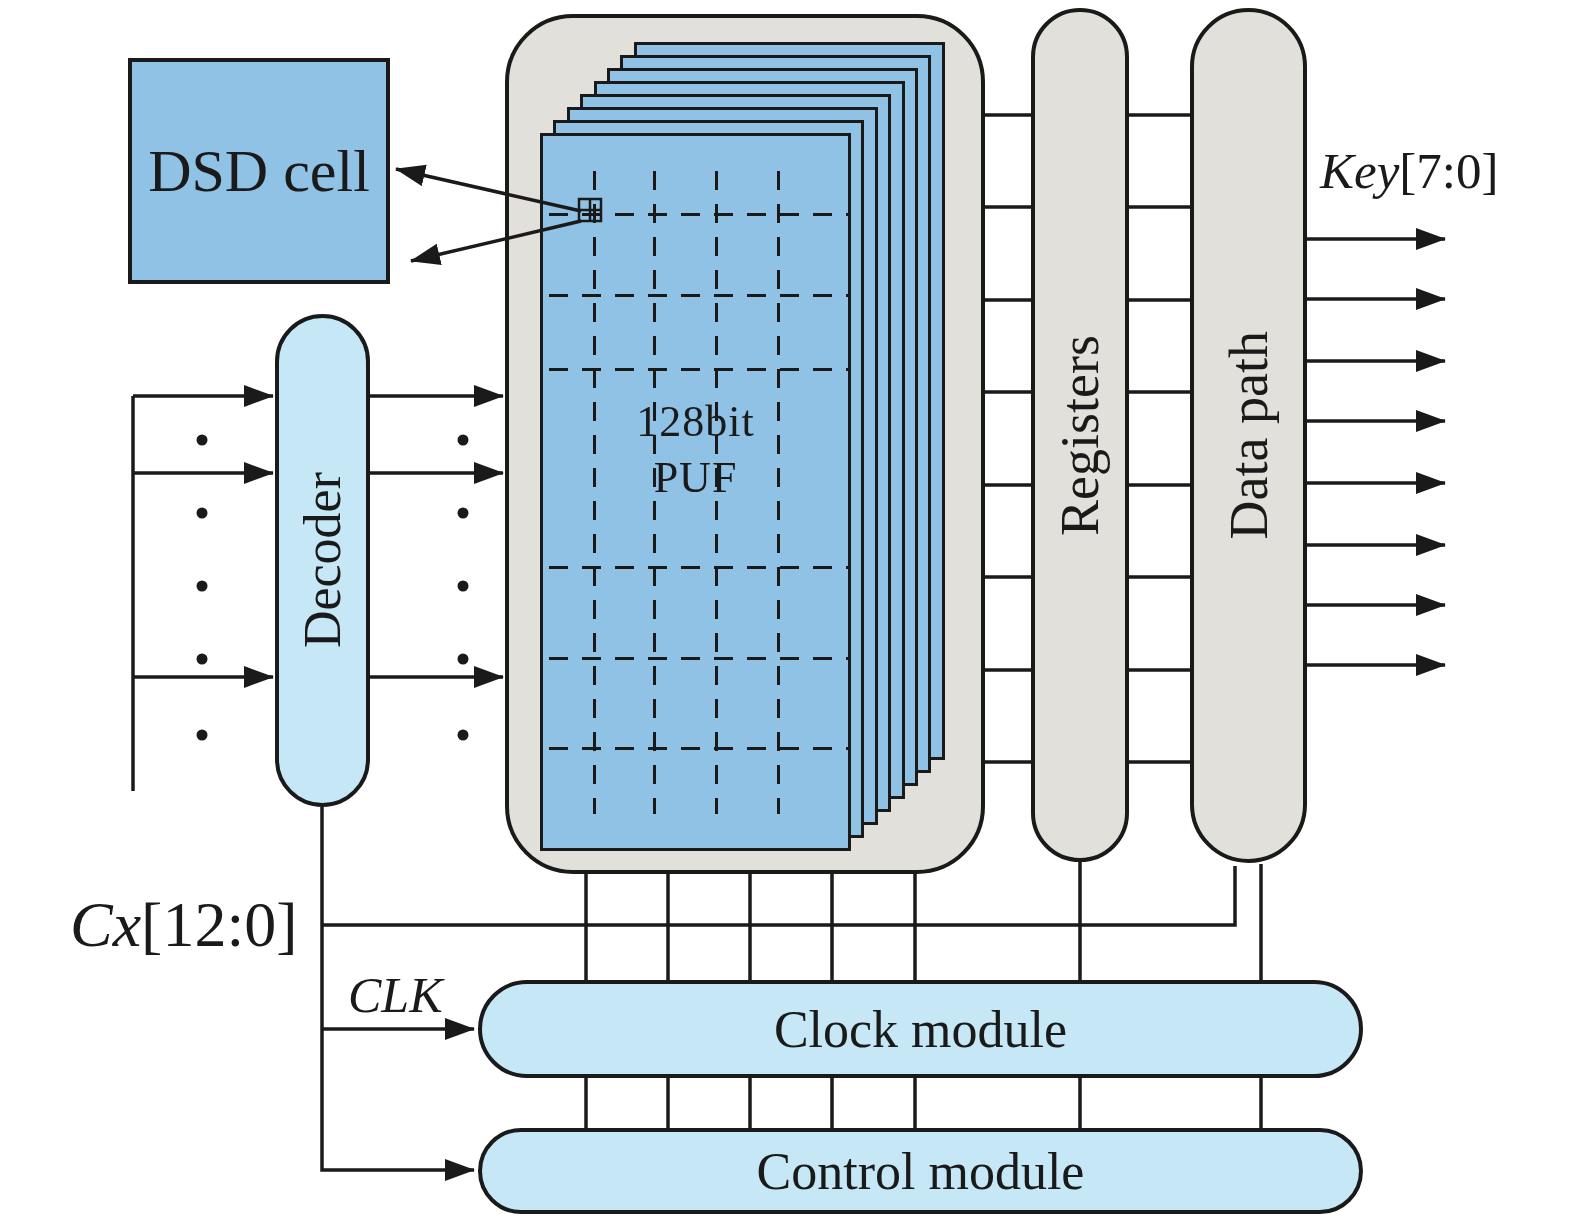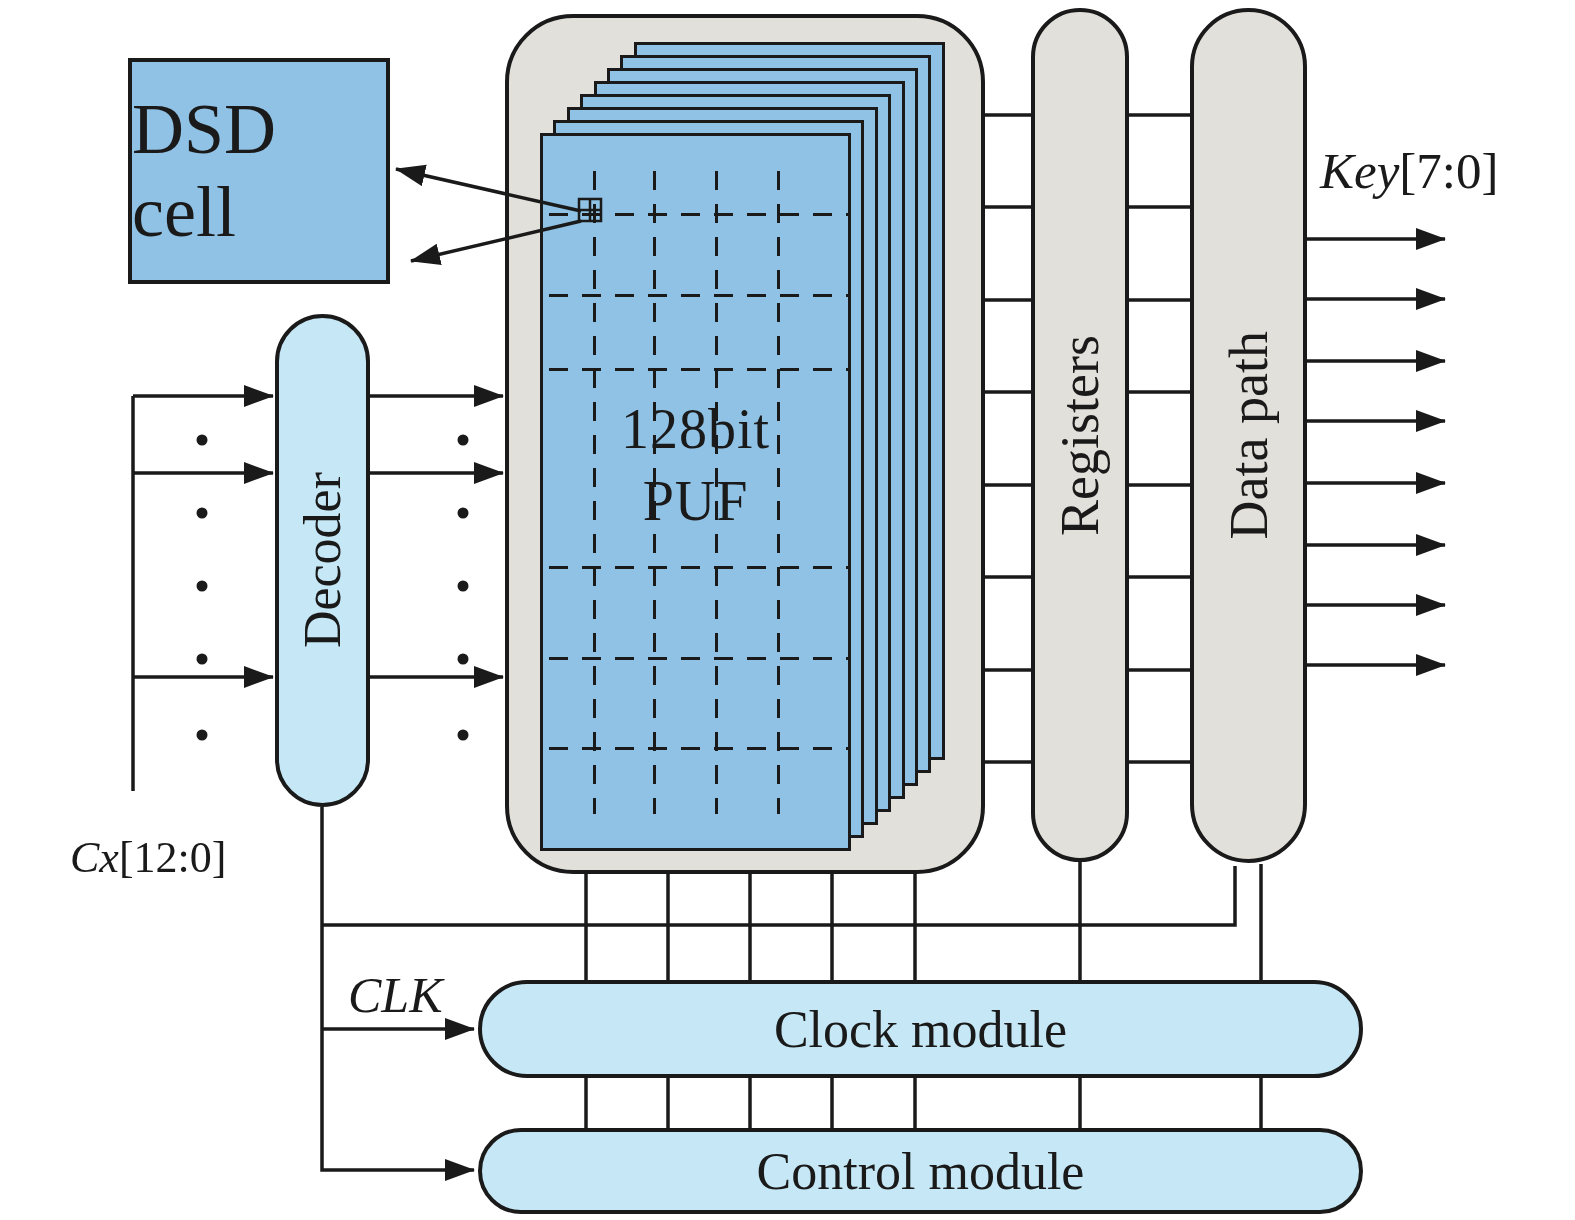--- a/index.html
+++ b/index.html
@@ -23,42 +23,42 @@
     position:absolute;width:311px;height:718px;background:var(--card-blue);
     border:3.5px solid var(--line);box-sizing:border-box;
   }
   .card.front{left:540px;top:133px;}
   .gridline-v{position:absolute;width:3px;
     background:repeating-linear-gradient(to bottom,var(--line) 0 19px,transparent 19px 33px);}
   .gridline-h{position:absolute;height:3px;
     background:repeating-linear-gradient(to right,var(--line) 0 19px,transparent 19px 33px);}
   .card-label{
     position:absolute;left:0;top:258px;width:100%;text-align:center;
-    font-size:56px;line-height:1.28;letter-spacing:1px;
+    font-size:44px;line-height:1.28;letter-spacing:1px;
   }
   .dsd-box{
     left:128px;top:58px;width:262px;height:226px;background:var(--card-blue);
     border:4px solid var(--line);box-sizing:border-box;
-    display:flex;align-items:center;justify-content:center;font-size:72px;
+    display:flex;align-items:center;justify-content:center;font-size:60px;
   }
   .pill{
     border:4px solid var(--line);box-sizing:border-box;
     display:flex;align-items:center;justify-content:center;
   }
   .pill.gray{background:var(--module-gray);}
   .pill.blue{background:var(--pill-blue);}
   .pill-decoder{left:275px;top:314px;width:95px;height:493px;border-radius:50px;font-size:52px;}
   .pill-registers{left:1031px;top:8px;width:98px;height:854px;border-radius:51px;font-size:54px;}
   .pill-datapath{left:1190px;top:8px;width:117px;height:855px;border-radius:60px;font-size:54px;}
   .pill-clock{left:478px;top:980px;width:885px;height:98px;border-radius:49px;font-size:52px;}
   .pill-control{left:478px;top:1128px;width:885px;height:86px;border-radius:43px;font-size:52px;}
   .vtext{writing-mode:vertical-rl;transform:rotate(180deg);white-space:nowrap;}
   .sig-label{position:absolute;font-size:52px;white-space:nowrap;}
   .sig-label i{font-style:italic;font-family:Liberation Serif, serif;}
-  #cx-label{left:70px;top:832px;font-size:44px;}
+  #cx-label{left:70px;top:888px;font-size:64px;}
   #clk-label{left:336px;top:966px;font-size:50px;font-style:italic;margin-left:12px;}
   #key-label{left:1320px;top:142px;font-size:51px;}
   #wires{position:absolute;left:0;top:0;width:1575px;height:1220px;pointer-events:none;}
   #wires path,#wires line{stroke:var(--line);stroke-width:3.5px;fill:none;}
   #wires circle{fill:var(--line);stroke:none;}
   #wires .thin{stroke-width:2.5px;}
 </style>
 </head>
 <body>
 

